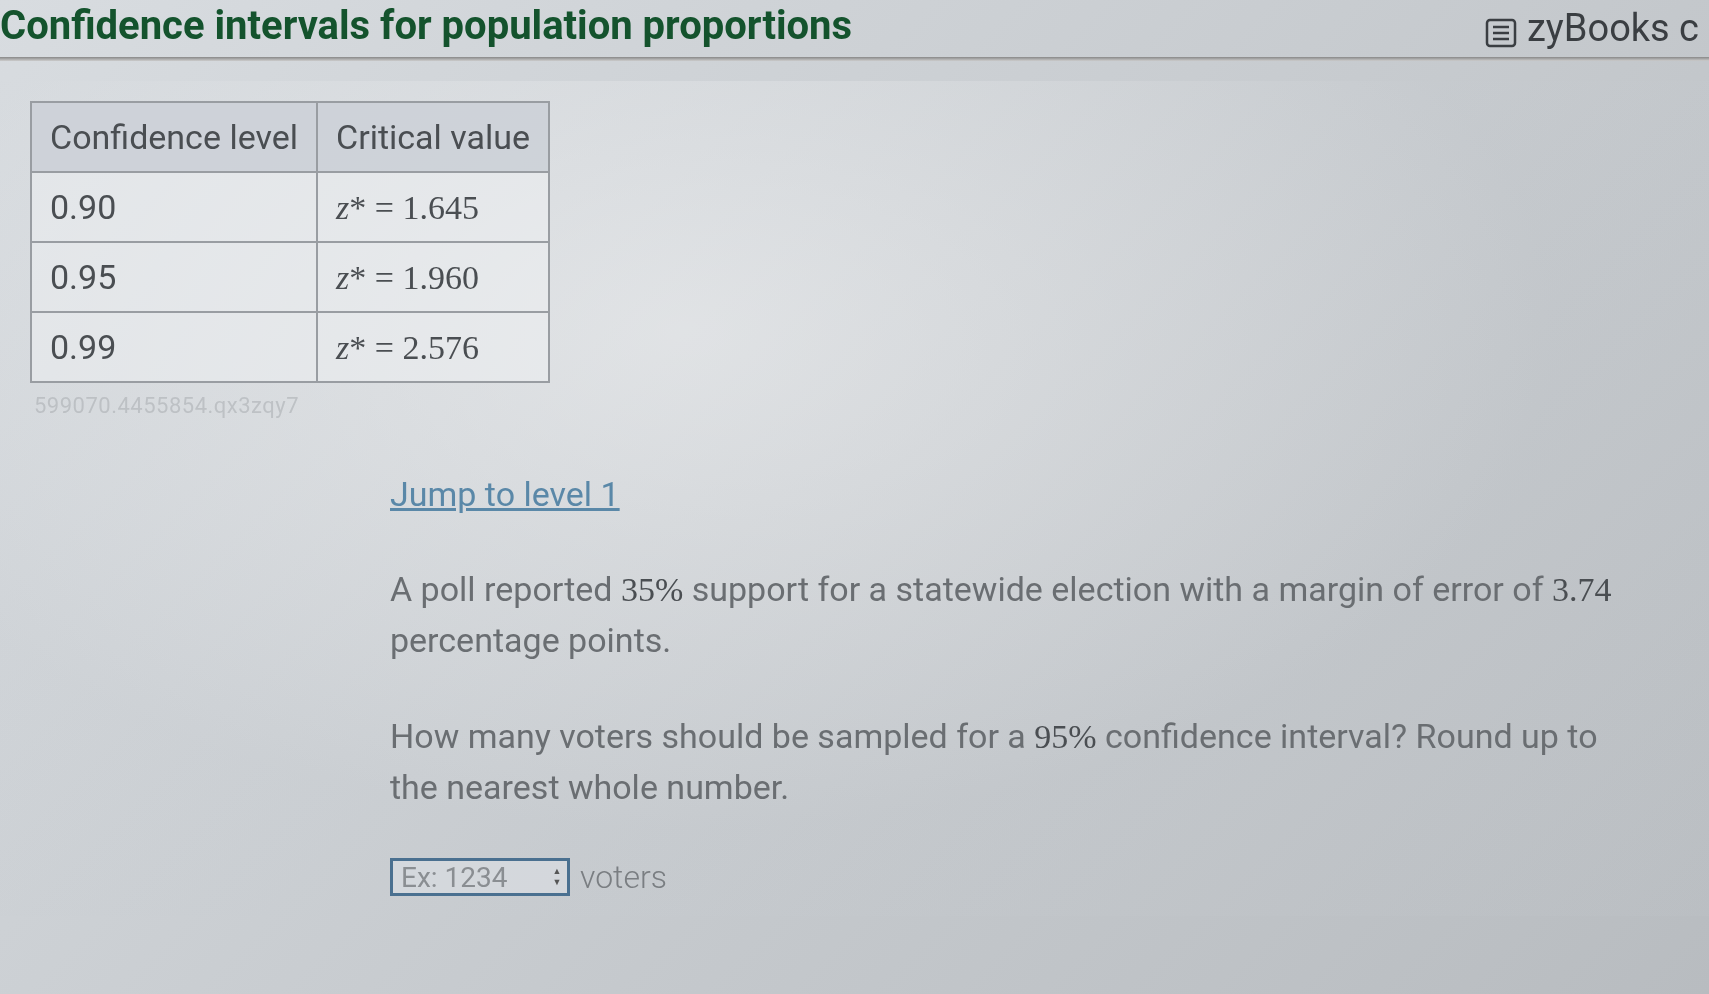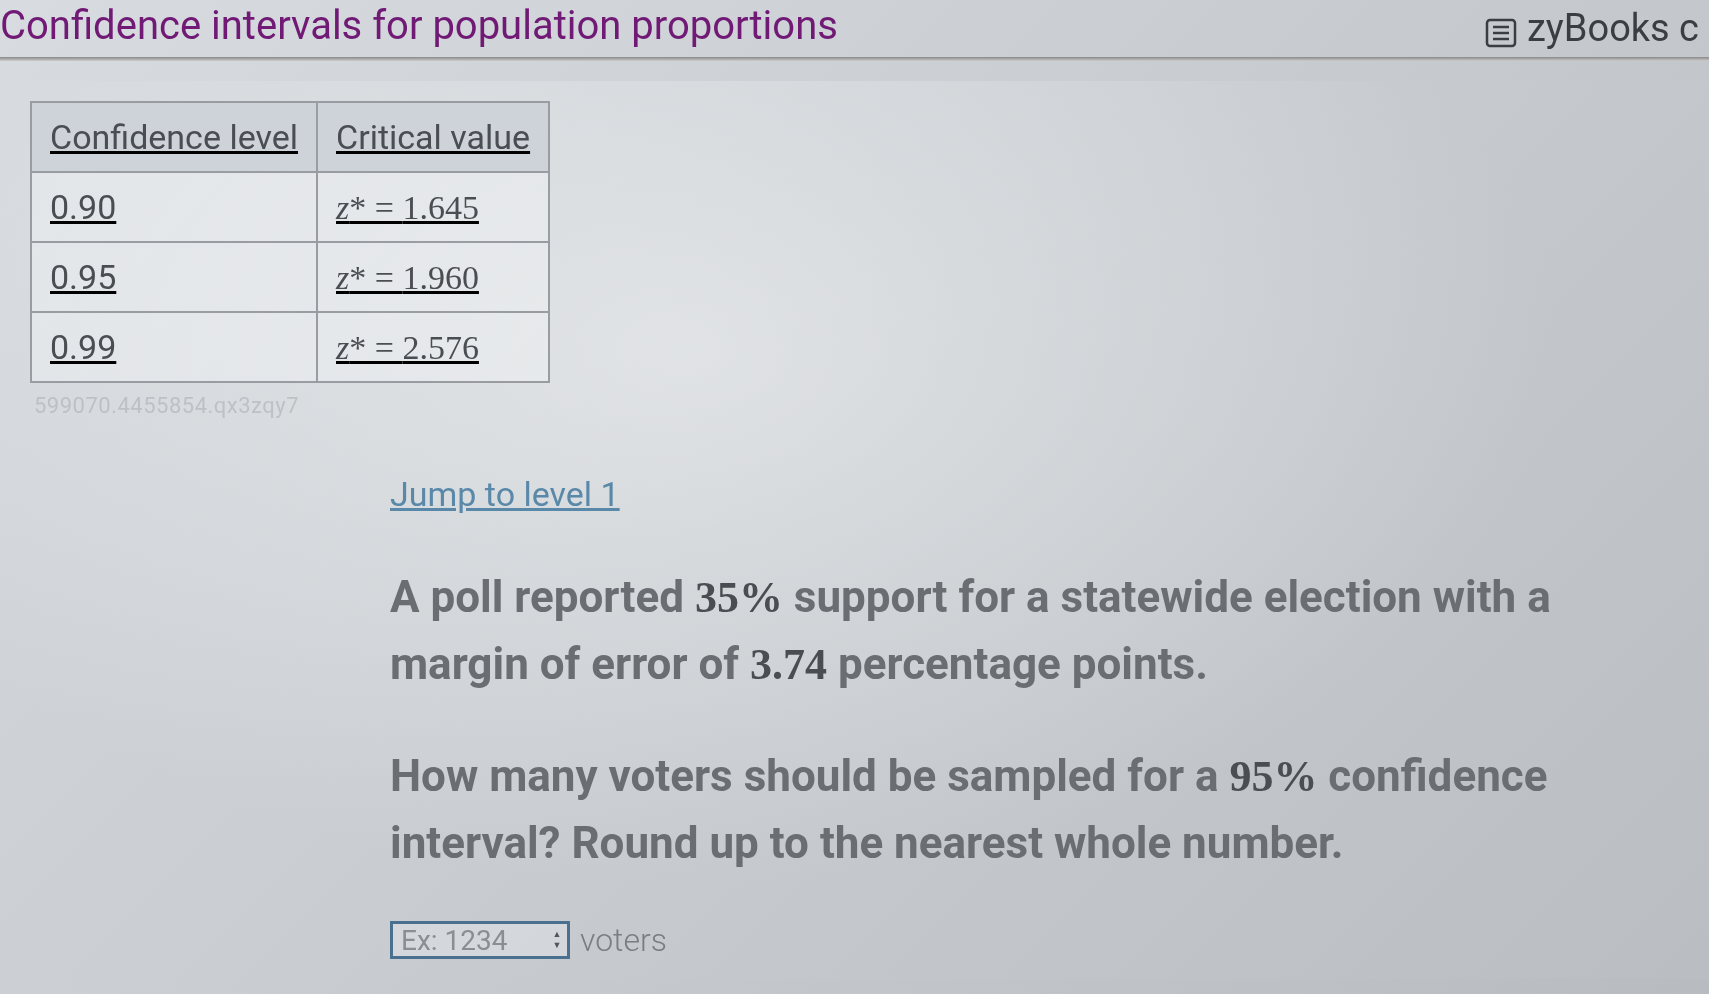--- a/index.html
+++ b/index.html
@@ -10,23 +10,23 @@
     body {
       font-family: -apple-system, BlinkMacSystemFont, "Segoe UI", Roboto, Helvetica, Arial, sans-serif;
       background: linear-gradient(135deg, #d8dce0 0%, #c8ccd0 50%, #b8bcc0 100%);
       width: 1709px;
       height: 994px;
       overflow: hidden;
       position: relative;
     }
     .page-title {
       font-size: 40px;
-      color: #701a75;
+      color: #14532d;
       padding: 2px 0 8px 0;
-      font-weight: 400;
+      font-weight: 700;
     }
     .top-right {
       position: absolute;
       top: 6px;
       right: 10px;
       display: flex;
       align-items: center;
       gap: 10px;
       color: #3a3e42;
       font-size: 38px;
@@ -41,21 +41,20 @@
       background: linear-gradient(to bottom, #888 0%, #aaa 50%, #ccc 100%);
       margin-bottom: 20px;
     }
     .content-area {
       padding: 20px 30px;
       background: radial-gradient(ellipse at 40% 30%, rgba(255,255,255,0.4) 0%, rgba(200,205,210,0.1) 60%);
     }
     table.critical-values {
       border-collapse: collapse;
       background: rgba(240,242,244,0.5);
-      text-decoration: underline;
     }
     table.critical-values th,
     table.critical-values td {
       border: 2px solid #999da2;
       padding: 14px 18px;
       text-align: left;
       font-size: 34px;
       color: #4a4e52;
       font-weight: 400;
       min-width: 200px;
@@ -84,25 +83,25 @@
       margin-right: 60px;
     }
     .jump-link {
       color: #5a88a8;
       font-size: 34px;
       margin-bottom: 50px;
       display: inline-block;
       text-decoration: underline;
     }
     .question-text {
-      font-size: 44px;
+      font-size: 34px;
       color: #6a6e72;
       line-height: 1.5;
       margin-bottom: 45px;
-      font-weight: 700;
+      font-weight: 400;
     }
     .question-text .math-num {
       font-family: "Times New Roman", serif;
       color: #4a4e52;
     }
     .answer-row {
       display: flex;
       align-items: center;
       gap: 10px;
     }

